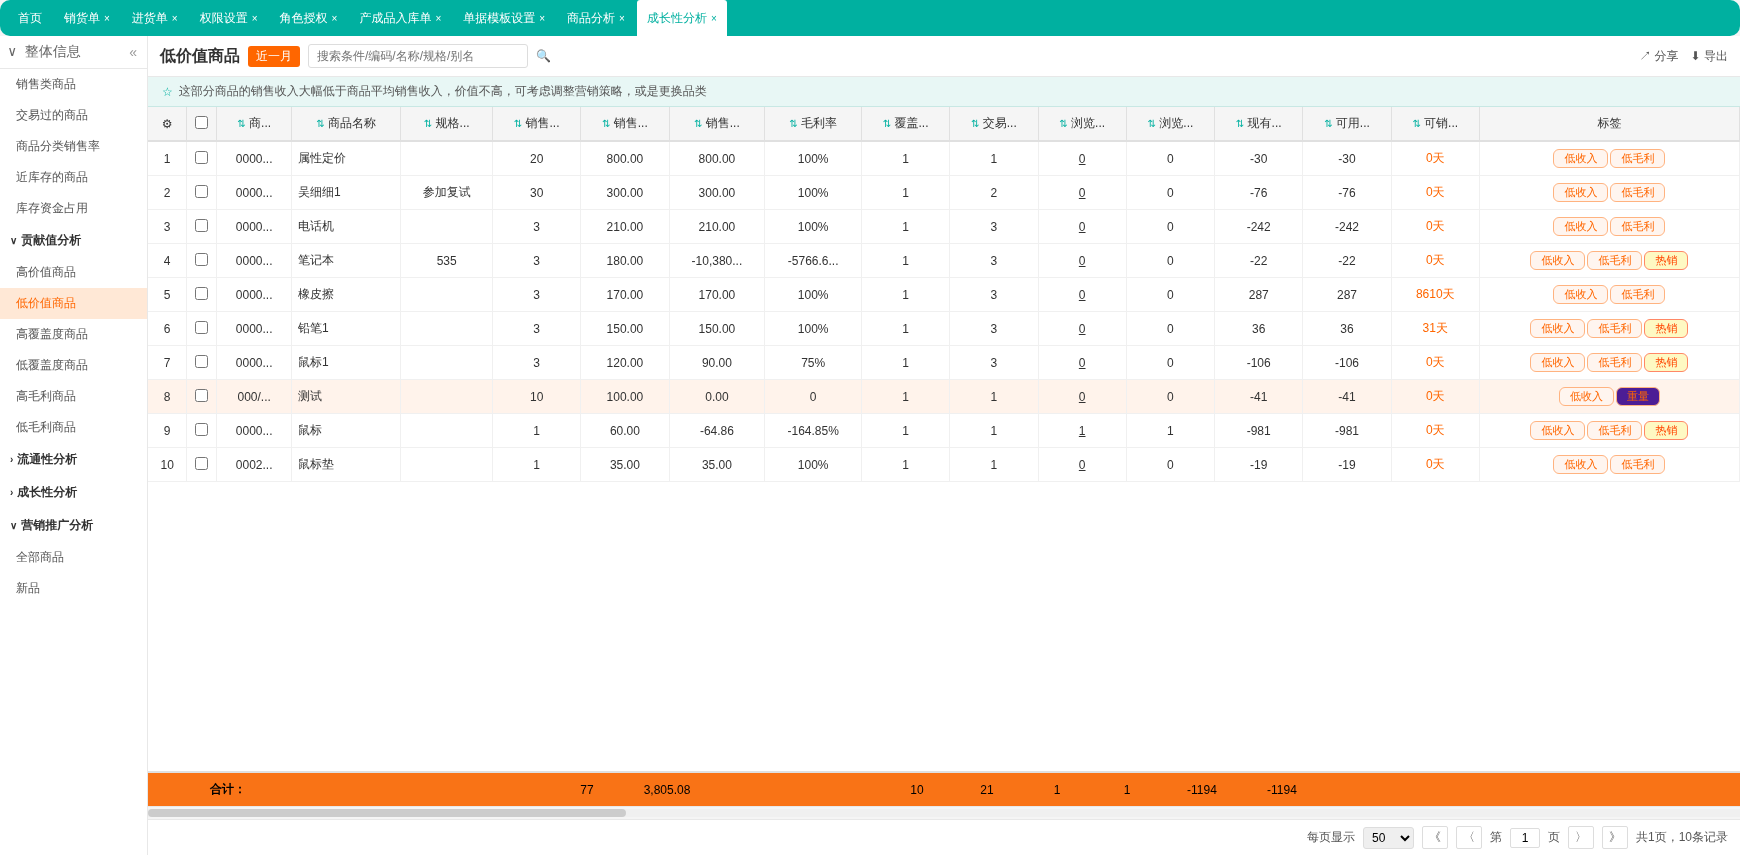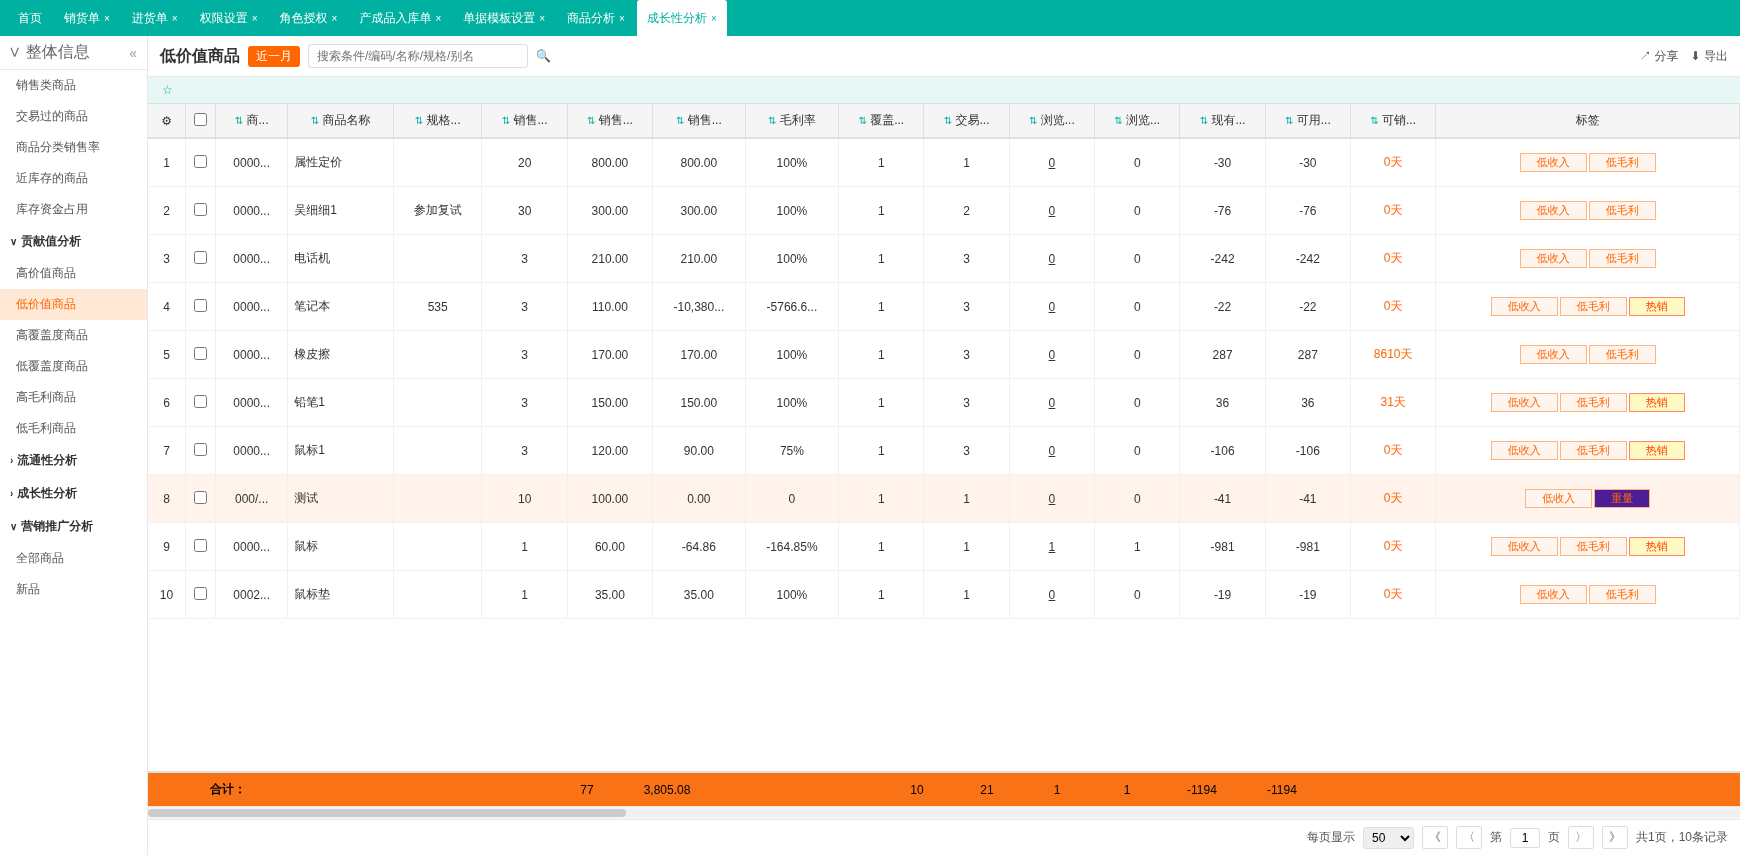--- a/index.html
+++ b/index.html
@@ -6,20 +6,21 @@
     body { background: #f5f5f5; overflow: hidden; width: 1740px; height: 855px; }
 
     
     .top-nav {
       display: flex;
       align-items: center;
       background: #00b0a0;
       height: 36px;
       padding: 0 8px;
       gap: 2px;
+      border-radius: 10px;
     }
     .nav-item {
       color: #fff;
       padding: 4px 10px;
       cursor: pointer;
       border-radius: 3px 3px 0 0;
       white-space: nowrap;
       height: 36px;
       display: flex;
       align-items: center;
@@ -149,24 +150,24 @@
     tbody tr.highlighted { background: #fff3eb; }
     tbody td {
       padding: 7px 6px;
       text-align: center;
       border-right: 1px solid #f0f0f0;
       color: #333;
       white-space: nowrap;
     }
     .tag-badge {
       display: inline-block;
-      padding: 1px 16px;
-      border-radius: 0;
+      padding: 1px 10px;
+      border-radius: 6px;
       font-size: 11px;
-      margin: 7px 1px;
+      margin: 0 1px;
     }
     .tag-low-income { color: #ff6600; border: 1px solid #ffb380; background: #fff5ef; }
     .tag-low-profit { color: #ff6600; border: 1px solid #ffb380; background: #fff5ef; }
     .tag-hot { color: #ff4400; border: 1px solid #ff8866; background: #fef9c3; }
     .tag-stock { color: #ff6600; border: 1px solid #ffb380; background: #4c1d95; }
     .underline { text-decoration: underline; cursor: pointer; }
     
     
     .table-footer {
       background: #f97316;
@@ -268,21 +269,21 @@
   <div class="nav-item active">
     <span>成长性分析</span>
     <span class="close-icon">×</span>
   </div>
 </div>
 
 <div class="main-layout">
 
   <div class="sidebar">
     <div style="display:flex; align-items:center; justify-content:space-between; padding:6px 8px; border-bottom:1px solid #e8e8e8;">
-      <span style="font-size:16px; color:#666;">∨ 整体信息</span>
+      <span style="font-size:14px; color:#666;font-family:Liberation Mono, monospace;">∨ 整体信息</span>
       <button class="collapse-btn">«</button>
     </div>
     <div class="sidebar-item">销售类商品</div>
     <div class="sidebar-item">交易过的商品</div>
     <div class="sidebar-item">商品分类销售率</div>
     <div class="sidebar-item">近库存的商品</div>
     <div class="sidebar-item">库存资金占用</div>
 
     <div class="sidebar-group-header">
       <span class="arrow">∨</span>贡献值分析
@@ -321,20 +322,21 @@
         </span>
         <span>
           <span>⬇</span>
           <span>导出</span>
         </span>
       </div>
     </div>
 
     <div class="info-banner">
       <span class="info-icon">☆</span>
+      <span>这部分商品的销售收入大幅低于商品平均销售收入，价值不高，可考虑调整营销策略，或是更换品类</span>
     </div>
 
     <div class="table-wrapper">
       <table>
         <thead>
           <tr>
             <th>⚙</th>
             <th class="checkbox-cell"><input type="checkbox" style=""></th>
             <th><span class="sort-icon">⇅</span> 商...</th>
             <th><span class="sort-icon">⇅</span> 商品名称</th>
@@ -411,21 +413,21 @@
       <td style="color:#ff6600;">0天</td>
       <td><span class="tag-badge tag-low-income">低收入</span><span class="tag-badge tag-low-profit">低毛利</span></td>
     </tr>
             <tr>
       <td>4</td>
       <td class="checkbox-cell"><input type="checkbox" style=""></td>
       <td>0000...</td>
       <td style="text-align:left;">笔记本</td>
       <td>535</td>
       <td>3</td>
-      <td>110.00</td>
+      <td>180.00</td>
       <td>-10,380...</td>
       <td>-5766.6...</td>
       <td>1</td>
       <td>3</td>
       <td><span class="underline">0</span></td>
       <td>0</td>
       <td>-22</td>
       <td>-22</td>
       <td style="color:#ff6600;">0天</td>
       <td><span class="tag-badge tag-low-income">低收入</span><span class="tag-badge tag-low-profit">低毛利</span><span class="tag-badge tag-hot">热销</span></td>

